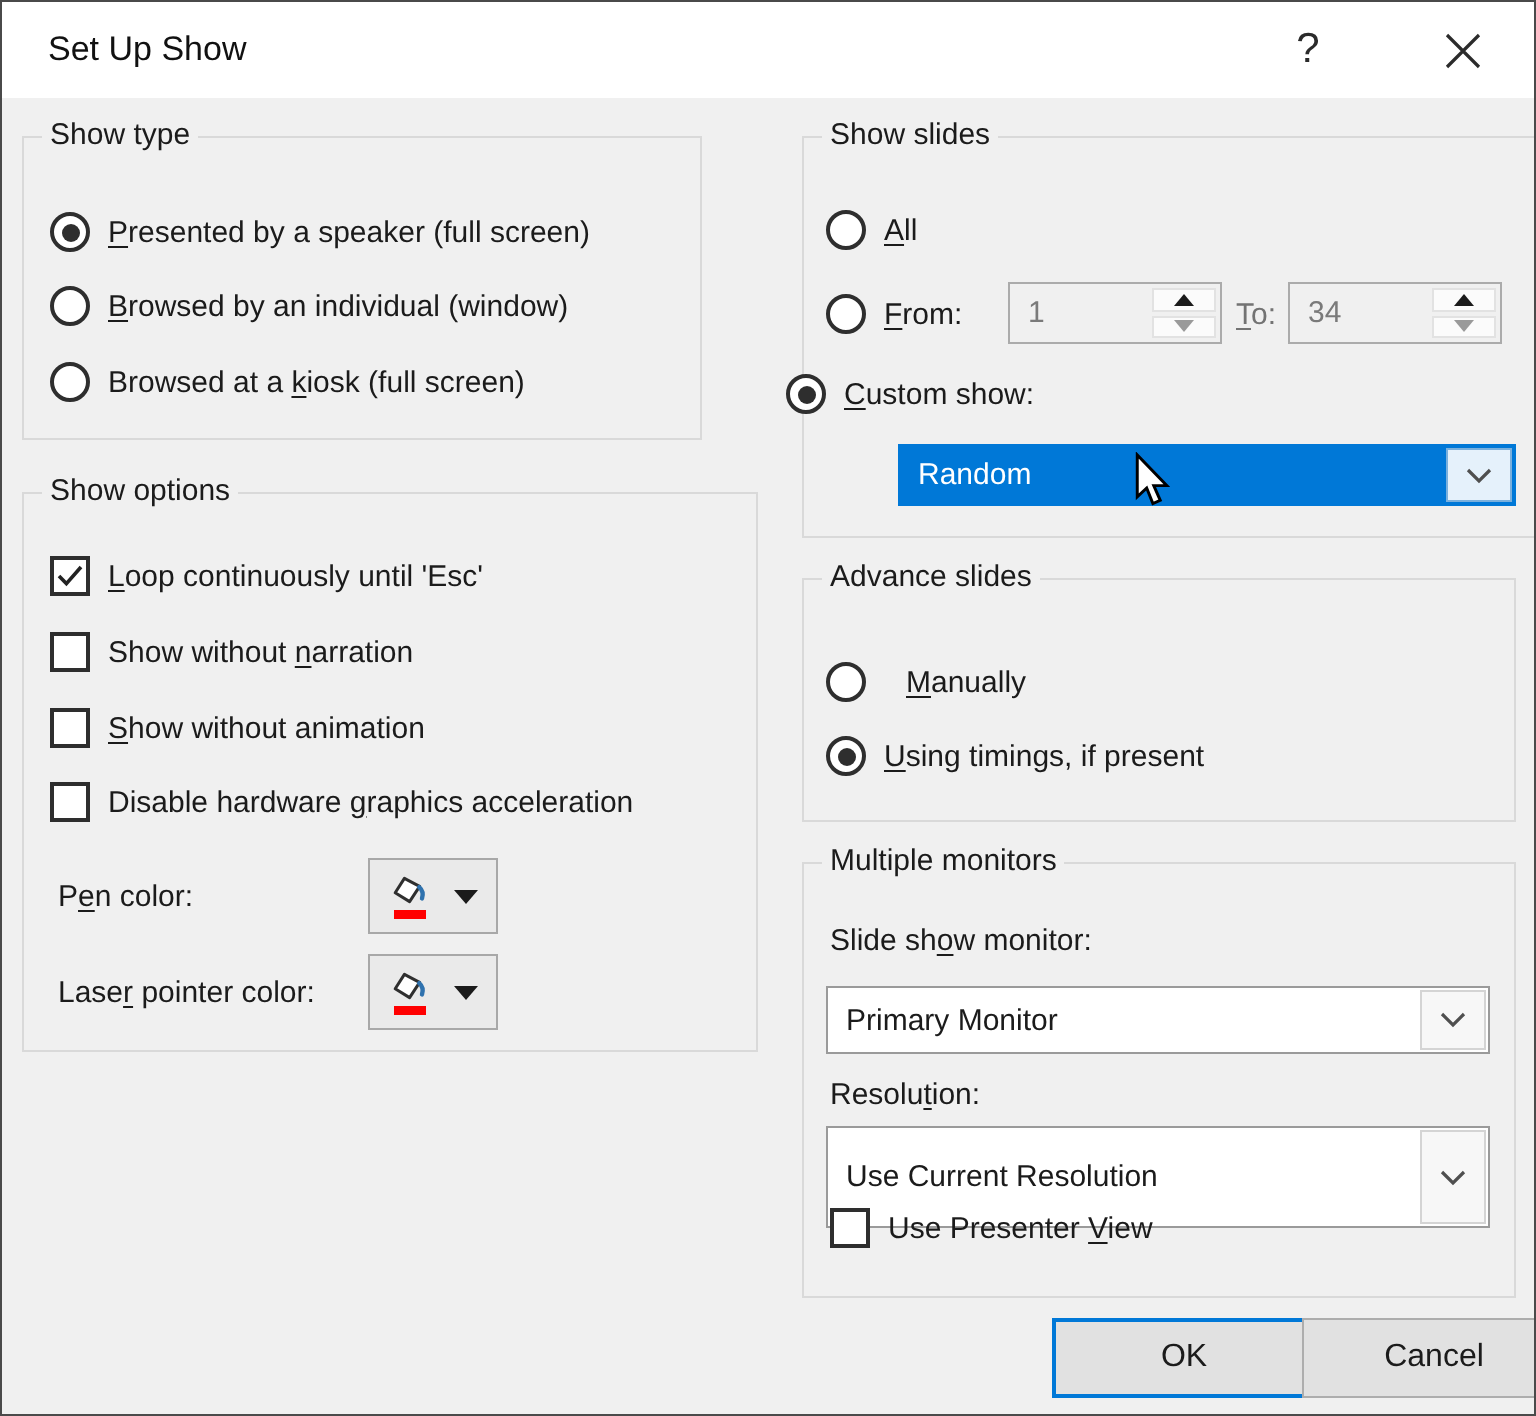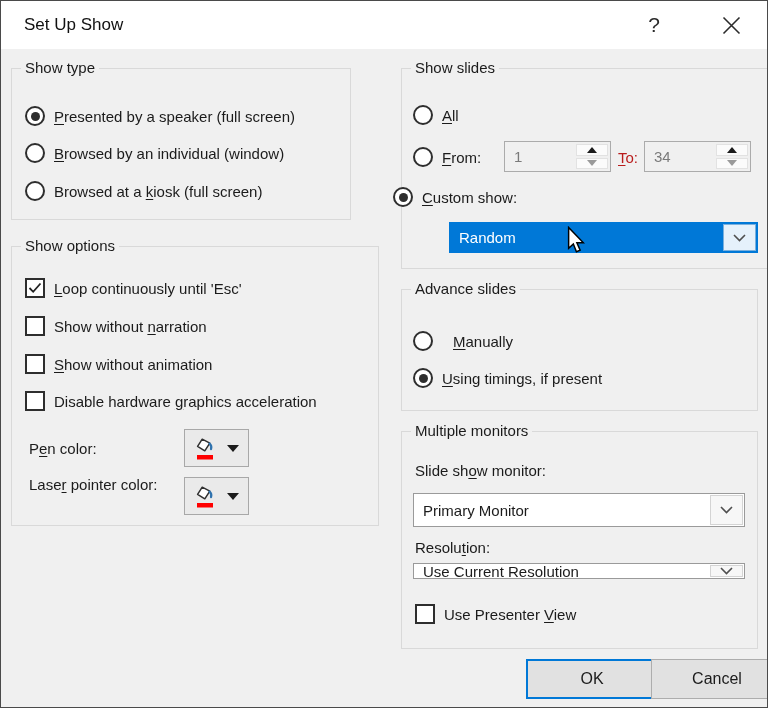--- a/index.html
+++ b/index.html
@@ -13,21 +13,21 @@
   .tb-btn { position:absolute; top:1px; height:46px; display:flex; align-items:center; justify-content:center; cursor:default; }
   .tb-help { left:626px; width:54px; font-size:21px; color:#2b2b2b; }
   .tb-close { left:700px; width:60px; }
 
   .group { position:absolute; border:1px solid #d9d9d9; box-sizing:border-box; }
   .group-title { position:absolute; top:-10px; left:9px; background:#f0f0f0; padding:0 4px; font-size:15px; white-space:nowrap; }
 
   .row { position:absolute; height:22px; display:flex; align-items:center; gap:9px; white-space:nowrap; }
   .lbl { font-size:15px; }
   .lbl u { text-underline-offset:2px; }
-  .disabled { color:#b91c1c; }
+  .disabled { color:#737373; }
 
   .radio { width:20px; height:20px; box-sizing:border-box; border:2px solid #2e2e2e; border-radius:50%; background:#fff; position:relative; flex:0 0 auto; }
   .radio::after { content:""; display:none; position:absolute; left:50%; top:50%; width:9px; height:9px; margin:-4.5px 0 0 -4.5px; border-radius:50%; background:#2e2e2e; }
   .radio.selected::after { display:block; }
 
   .checkbox { width:20px; height:20px; box-sizing:border-box; border:2px solid #2e2e2e; background:#fff; position:relative; flex:0 0 auto; }
   .checkbox svg { display:none; position:absolute; left:0px; top:1px; }
   .checkbox.checked svg { display:block; }
 
   .spinner { position:absolute; box-sizing:border-box; border:1px solid #ababab; background:#f0f0f0; display:flex; }
@@ -120,21 +120,21 @@
   </div>
   <div class="color-btn" style="left:183px; top:428px;">
     <svg width="25" height="25" viewBox="0 0 25 25">
       <rect x="3" y="19" width="16" height="4.5" fill="#ff0000"></rect>
       <path d="M8.2 3.2 L15.8 7.2 L10.8 14.8 L3.6 10.4 Z" fill="#ffffff" stroke="#2f2f2f" stroke-width="1.5" stroke-linejoin="round"></path>
       <path d="M15.6 7.6 C17.4 9.2 17.7 11 17 13.2" stroke="#2f72ae" stroke-width="2.2" fill="none" stroke-linecap="round"></path>
     </svg>
     <span class="dd-tri"></span>
   </div>
 
-  <div class="row" style="left:28px; top:472px;">
+  <div class="row" style="left:28px; top:484px;">
     <span class="lbl">Lase<u>r</u> pointer color:</span>
   </div>
   <div class="color-btn" style="left:183px; top:476px;">
     <svg width="25" height="25" viewBox="0 0 25 25">
       <rect x="3" y="19" width="16" height="4.5" fill="#ff0000"></rect>
       <path d="M8.2 3.2 L15.8 7.2 L10.8 14.8 L3.6 10.4 Z" fill="#ffffff" stroke="#2f2f2f" stroke-width="1.5" stroke-linejoin="round"></path>
       <path d="M15.6 7.6 C17.4 9.2 17.7 11 17 13.2" stroke="#2f72ae" stroke-width="2.2" fill="none" stroke-linecap="round"></path>
     </svg>
     <span class="dd-tri"></span>
   </div>
@@ -210,21 +210,21 @@
     <span class="combo-text">Primary Monitor</span>
     <span class="combo-btn">
       <svg width="13" height="8" viewBox="0 0 13 8">
           <path d="M1 1 L6.5 6.5 L12 1" stroke="#4f4f4f" stroke-width="1.6" fill="none"></path>
         </svg>
     </span>
   </div>
   <div class="row" style="left:414px; top:535px;">
     <span class="lbl">Resolu<u>t</u>ion:</span>
   </div>
-  <div class="combo" style="left:412px; top:562px; width:332px; height:16px;">
+  <div class="combo" style="left:412px; top:562px; width:332px; height:51px;">
     <span class="combo-text">Use Current Resolution</span>
     <span class="combo-btn">
       <svg width="13" height="8" viewBox="0 0 13 8">
           <path d="M1 1 L6.5 6.5 L12 1" stroke="#4f4f4f" stroke-width="1.6" fill="none"></path>
         </svg>
     </span>
   </div>
   <div class="row" style="left:414px; top:602px;">
     <span class="checkbox">
       

